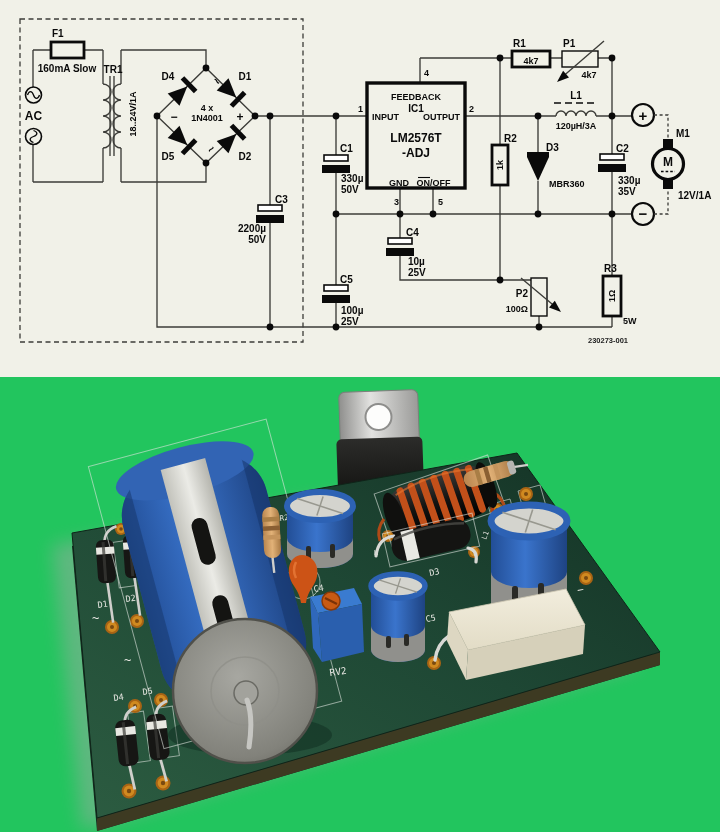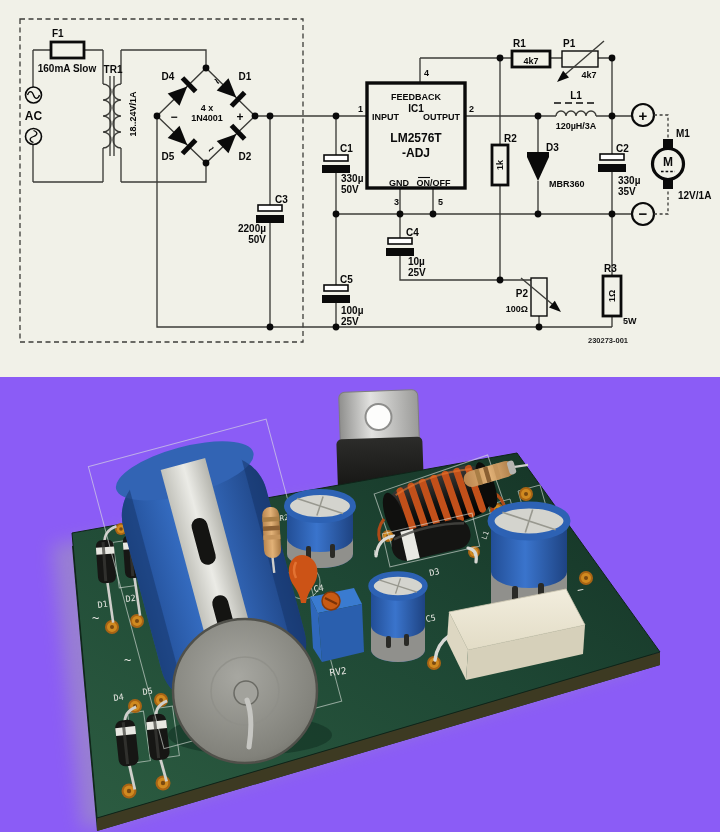--- a/index.html
+++ b/index.html
@@ -1,16 +1,16 @@
 <!DOCTYPE html>
 <html><head>
 <meta charset="utf-8">
 <style>
   html,body{margin:0;padding:0;background:#ffffff;}
-  #stage{position:relative;width:720px;height:832px;background:#8b5cf6;overflow:hidden;
+  #stage{position:relative;width:720px;height:832px;background:#22c55e;overflow:hidden;
          font-family:"Liberation Sans",sans-serif;}
   svg{display:block;}
   text{font-family:"Liberation Sans",sans-serif;fill:#0a0a0a;}
   .lbl{font-weight:bold;font-size:10px;}
   .lbl9{font-weight:bold;font-size:9px;}
   .pin{font-weight:bold;font-size:9px;}
   .big{font-weight:bold;font-size:12px;}
   .wire{stroke:#3c3c38;stroke-width:1.35;fill:none;}
   .boldbox{fill:#f1f1e8;stroke:#0a0a0a;stroke-width:2.8;}
   .thinbox{fill:#f1f1e8;stroke:#0a0a0a;stroke-width:1.4;}

